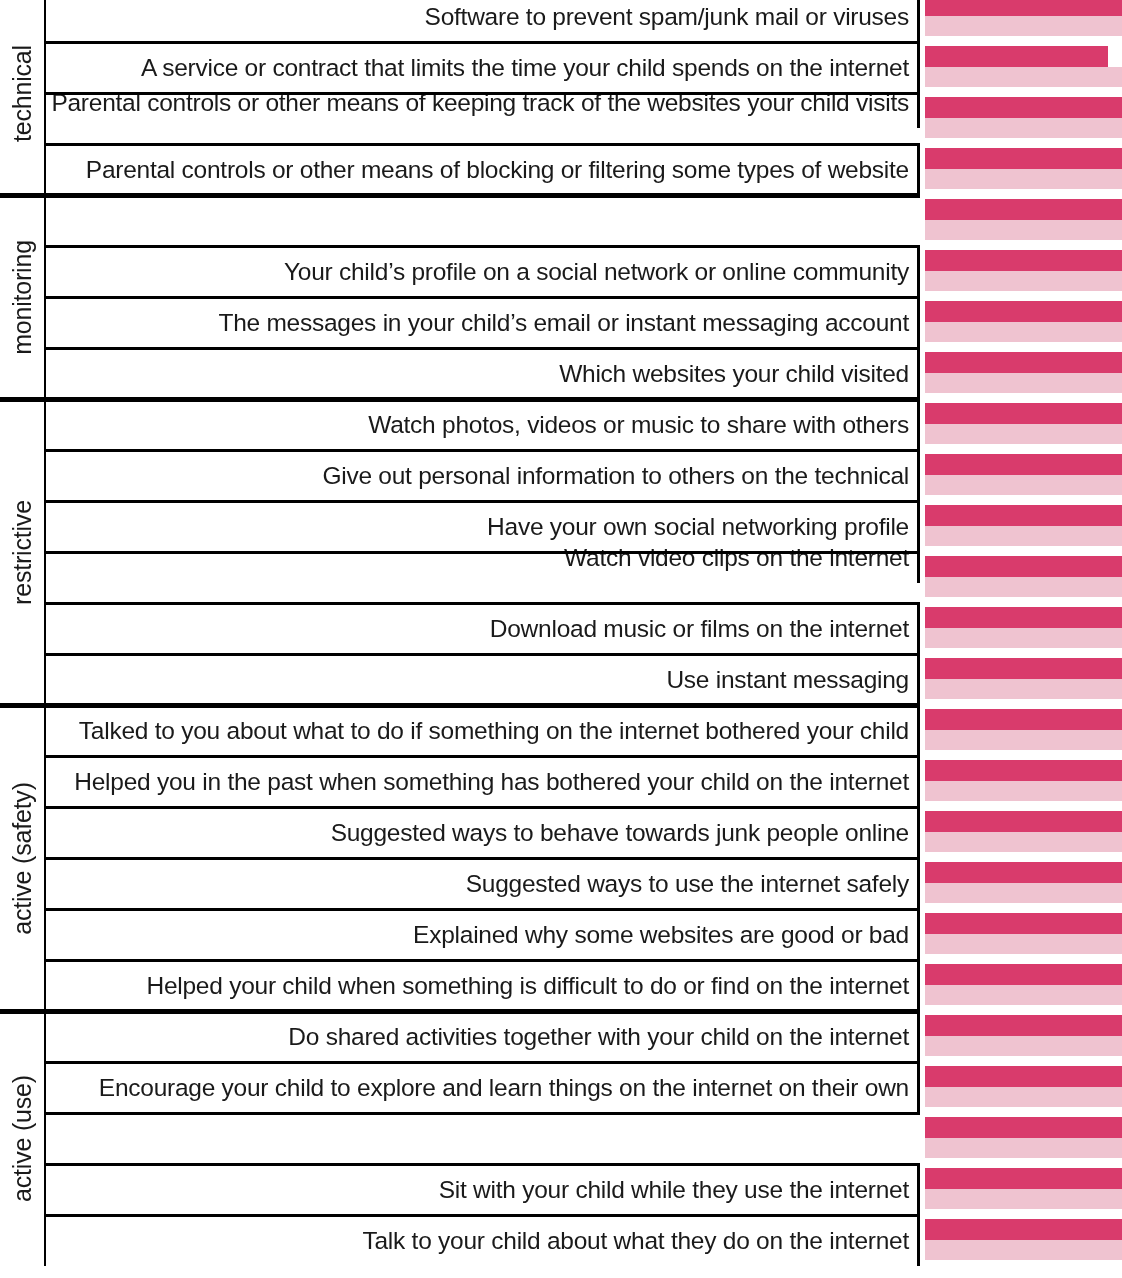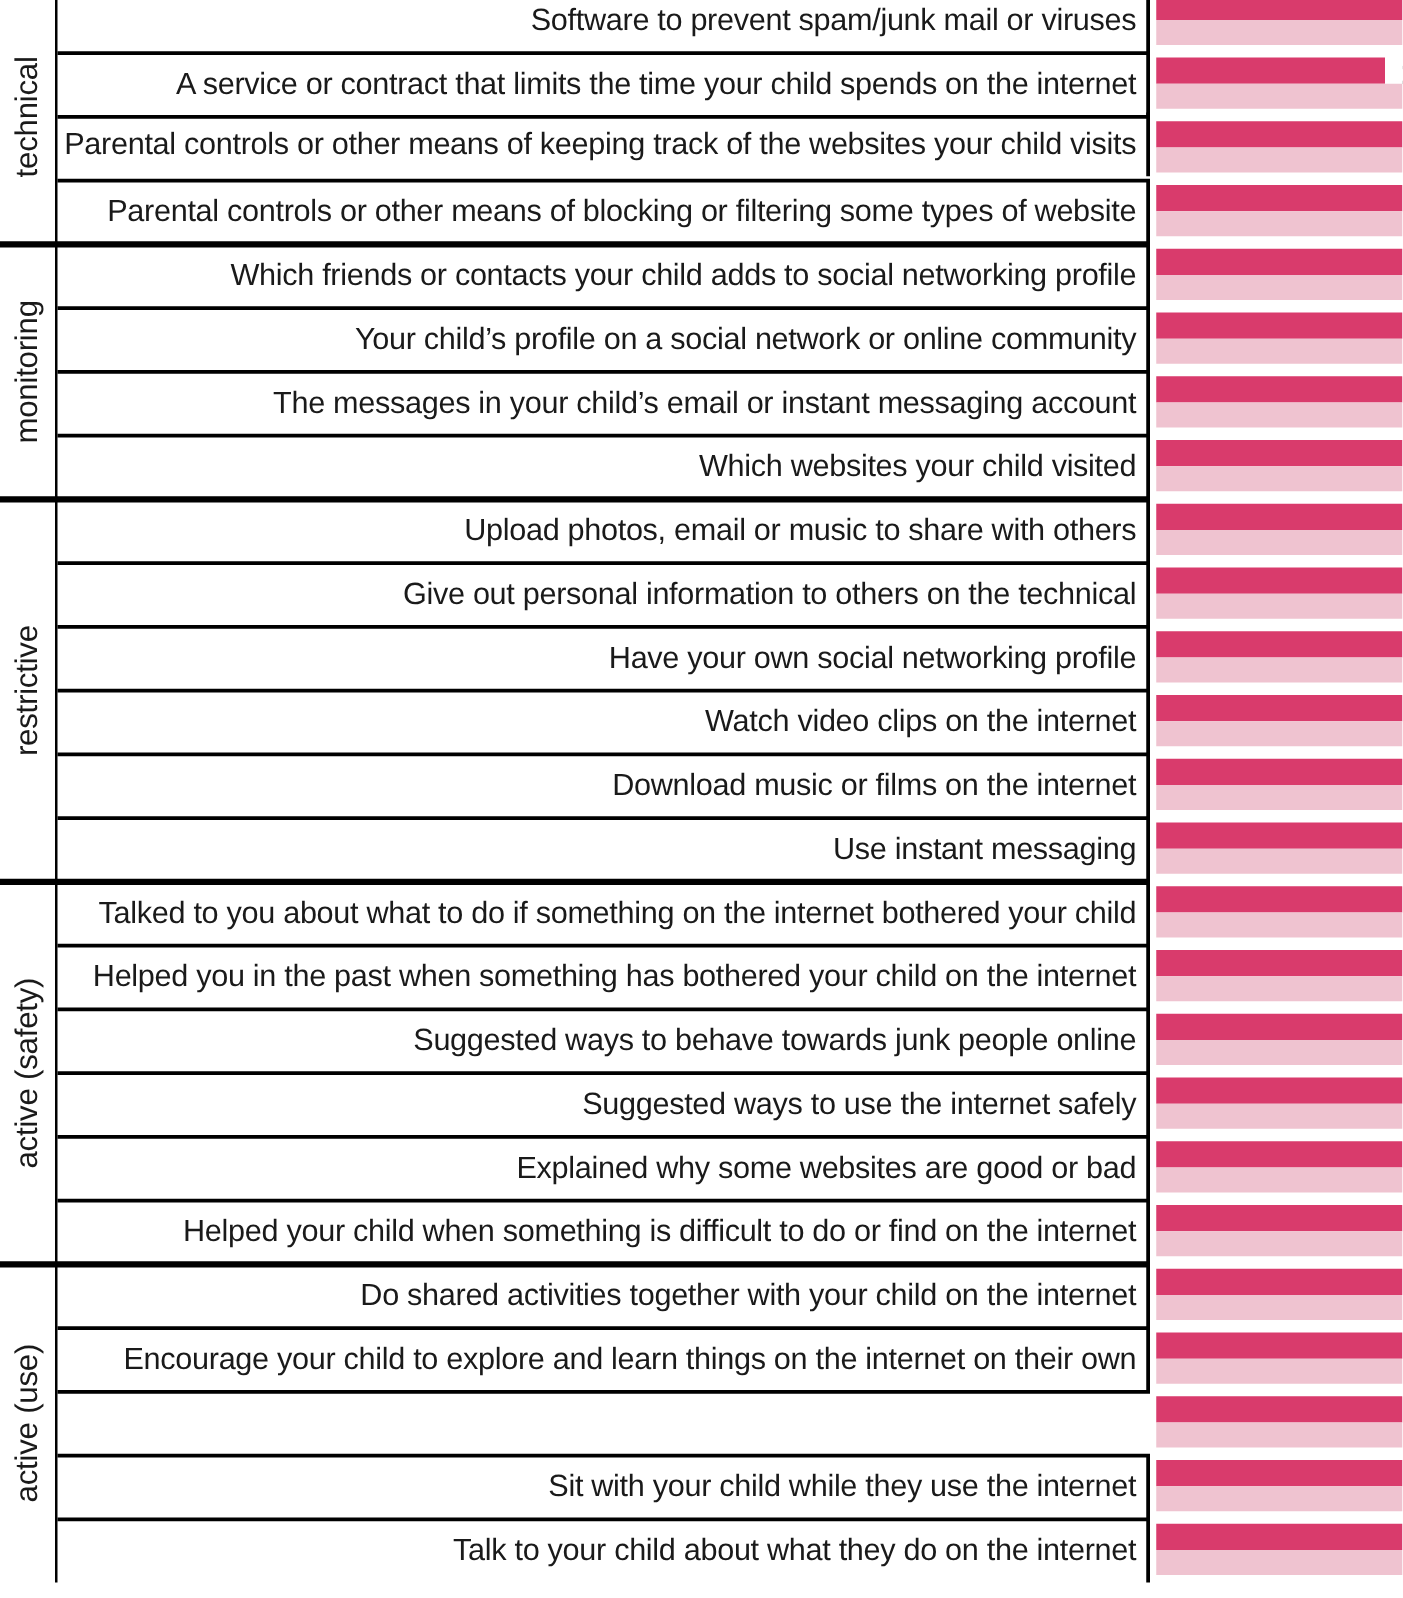--- a/index.html
+++ b/index.html
@@ -154,46 +154,41 @@
         <div class="row-label-cell">
           <span class="row-label">A service or contract that limits the time your child spends on the internet</span>
         </div>
       </div>
       <div class="rule" style="top: 41px;"></div>
       <div class="bars">
         <div class="bar bar-primary" style="top: 46px; height: 21px; width: 183.465px;"></div>
         <div class="bar bar-secondary" style="top: 67px; height: 20px; width: 211.653px;"></div>
         <div class="bar-value" style="left: 195.465px; top: 45px;">11</div>
       </div>
-      <div class="row" style="top: 90px; height: 51px;">
+      <div class="row" style="top: 77px; height: 51px;">
         <div class="row-label-cell">
           <span class="row-label">Parental controls or other means of keeping track of the websites your child visits</span>
         </div>
       </div>
       <div class="rule" style="top: 92px;"></div>
       <div class="bars">
         <div class="bar bar-primary" style="top: 97px; height: 21px; width: 243px;"></div>
         <div class="bar bar-secondary" style="top: 118px; height: 20px; width: 243px;"></div>
       </div>
       <div class="row" style="top: 144px; height: 51px;">
         <div class="row-label-cell">
           <span class="row-label">Parental controls or other means of blocking or filtering some types of website</span>
         </div>
       </div>
       <div class="rule" style="top: 143px;"></div>
       <div class="bars">
         <div class="bar bar-primary" style="top: 148px; height: 21px; width: 243px;"></div>
         <div class="bar bar-secondary" style="top: 169px; height: 20px; width: 243px;"></div>
       </div>
       <div class="rule group-rule" style="top: 193px;"></div>
-      <div class="row" style="top: 195px; height: 51px;">
-        <div class="row-label-cell">
-          <span class="row-label">Which friends or contacts your child adds to social networking profile</span>
-        </div>
-      </div>
       <div class="bars">
         <div class="bar bar-primary" style="top: 199px; height: 21px; width: 243px;"></div>
         <div class="bar bar-secondary" style="top: 220px; height: 20px; width: 243px;"></div>
       </div>
       <div class="row" style="top: 246px; height: 51px;">
         <div class="row-label-cell">
           <span class="row-label">Your child’s profile on a social network or online community</span>
         </div>
       </div>
       <div class="rule" style="top: 245px;"></div>
@@ -217,21 +212,21 @@
         </div>
       </div>
       <div class="rule" style="top: 347px;"></div>
       <div class="bars">
         <div class="bar bar-primary" style="top: 352px; height: 21px; width: 243px;"></div>
         <div class="bar bar-secondary" style="top: 373px; height: 20px; width: 243px;"></div>
       </div>
       <div class="rule group-rule" style="top: 397px;"></div>
       <div class="row" style="top: 399px; height: 51px;">
         <div class="row-label-cell">
-          <span class="row-label">Upload photos, email or music to share with others</span>
+          <span class="row-label">Watch photos, videos or music to share with others</span>
         </div>
       </div>
       <div class="bars">
         <div class="bar bar-primary" style="top: 403px; height: 21px; width: 243px;"></div>
         <div class="bar bar-secondary" style="top: 424px; height: 20px; width: 243px;"></div>
       </div>
       <div class="row" style="top: 450px; height: 51px;">
         <div class="row-label-cell">
           <span class="row-label">Give out personal information to others on the technical</span>
         </div>
@@ -244,21 +239,21 @@
       <div class="row" style="top: 501px; height: 51px;">
         <div class="row-label-cell">
           <span class="row-label">Have your own social networking profile</span>
         </div>
       </div>
       <div class="rule" style="top: 500px;"></div>
       <div class="bars">
         <div class="bar bar-primary" style="top: 505px; height: 21px; width: 243px;"></div>
         <div class="bar bar-secondary" style="top: 526px; height: 20px; width: 243px;"></div>
       </div>
-      <div class="row" style="top: 552px; height: 51px;">
+      <div class="row" style="top: 532px; height: 51px;">
         <div class="row-label-cell">
           <span class="row-label">Watch video clips on the internet</span>
         </div>
       </div>
       <div class="rule" style="top: 551px;"></div>
       <div class="bars">
         <div class="bar bar-primary" style="top: 556px; height: 21px; width: 243px;"></div>
         <div class="bar bar-secondary" style="top: 577px; height: 20px; width: 243px;"></div>
       </div>
       <div class="row" style="top: 603px; height: 51px;">

